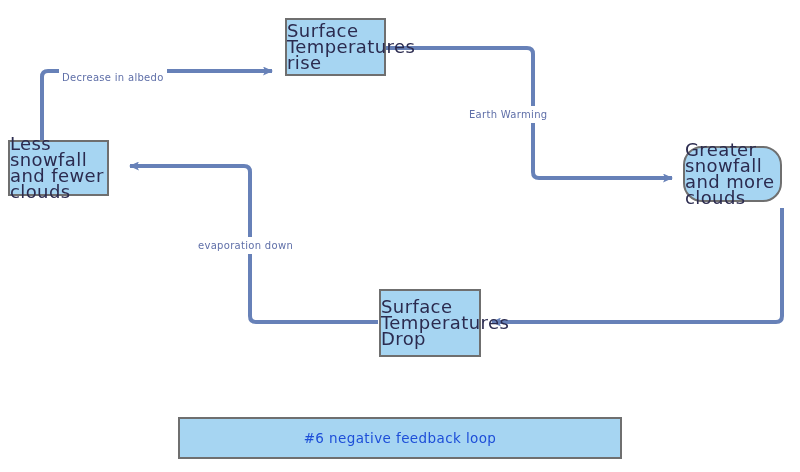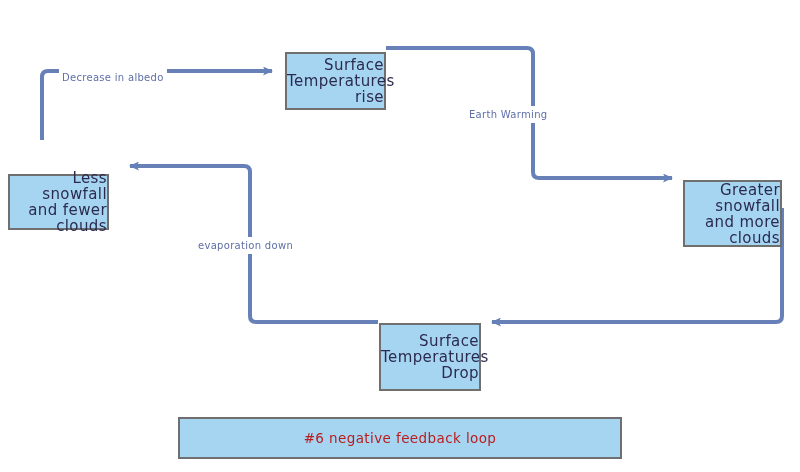--- a/index.html
+++ b/index.html
@@ -23,27 +23,26 @@
     height: 472px;
   }
   .node {
     position: absolute;
     box-sizing: border-box;
     background: #a6d5f2;
     border: 2px solid #6f6f6f;
     display: flex;
     align-items: center;
     justify-content: center;
-    text-align: right;
+    text-align: left;
     color: #2b2b4f;
-    font-size: 15px;
+    font-size: 18px;
     line-height: 16px;
     letter-spacing: 0.4px;
     z-index: 3;
-    margin-top: 34px;
   }
   .node span { display: block; width: 100%; }
   .edge-label {
     position: absolute;
     color: #5f6fa8;
     font-size: 10px;
     line-height: 15px;
     letter-spacing: 0.3px;
     white-space: nowrap;
     background: #ffffff;
@@ -55,21 +54,21 @@
     left: 178px;
     top: 417px;
     width: 444px;
     height: 42px;
     box-sizing: border-box;
     background: #a6d5f2;
     border: 2px solid #6f6f6f;
     display: flex;
     align-items: center;
     justify-content: center;
-    color: #b91c1c;
+    color: #1d4ed8;
     font-size: 13.5px;
     letter-spacing: 0.4px;
     z-index: 3;
   }
 </style>
 </head>
 <body>
 
 <div id="canvas">
 
@@ -90,21 +89,21 @@
   </svg>
 
   <div class="node" style="left:285px; top:18px; width:101px; height:58px;">
     <span>Surface Temperatures rise</span>
   </div>
 
   <div class="node" style="left:8px; top:140px; width:101px; height:56px;">
     <span>Less snowfall and fewer clouds</span>
   </div>
 
-  <div class="node" style="left:683px; top:146px; width:99px; height:67px;">
+  <div class="node" style="left:683px; top:146px; width:99px; height:56px;border-radius:19px;">
     <span>Greater snowfall and more clouds</span>
   </div>
 
   <div class="node" style="left:379px; top:289px; width:102px; height:68px;">
     <span>Surface Temperatures Drop</span>
   </div>
 
   <div class="edge-label" style="left:59px; top:69px;">Decrease in albedo</div>
 
   <div class="edge-label" style="left:466px; top:106px;">Earth Warming</div>

